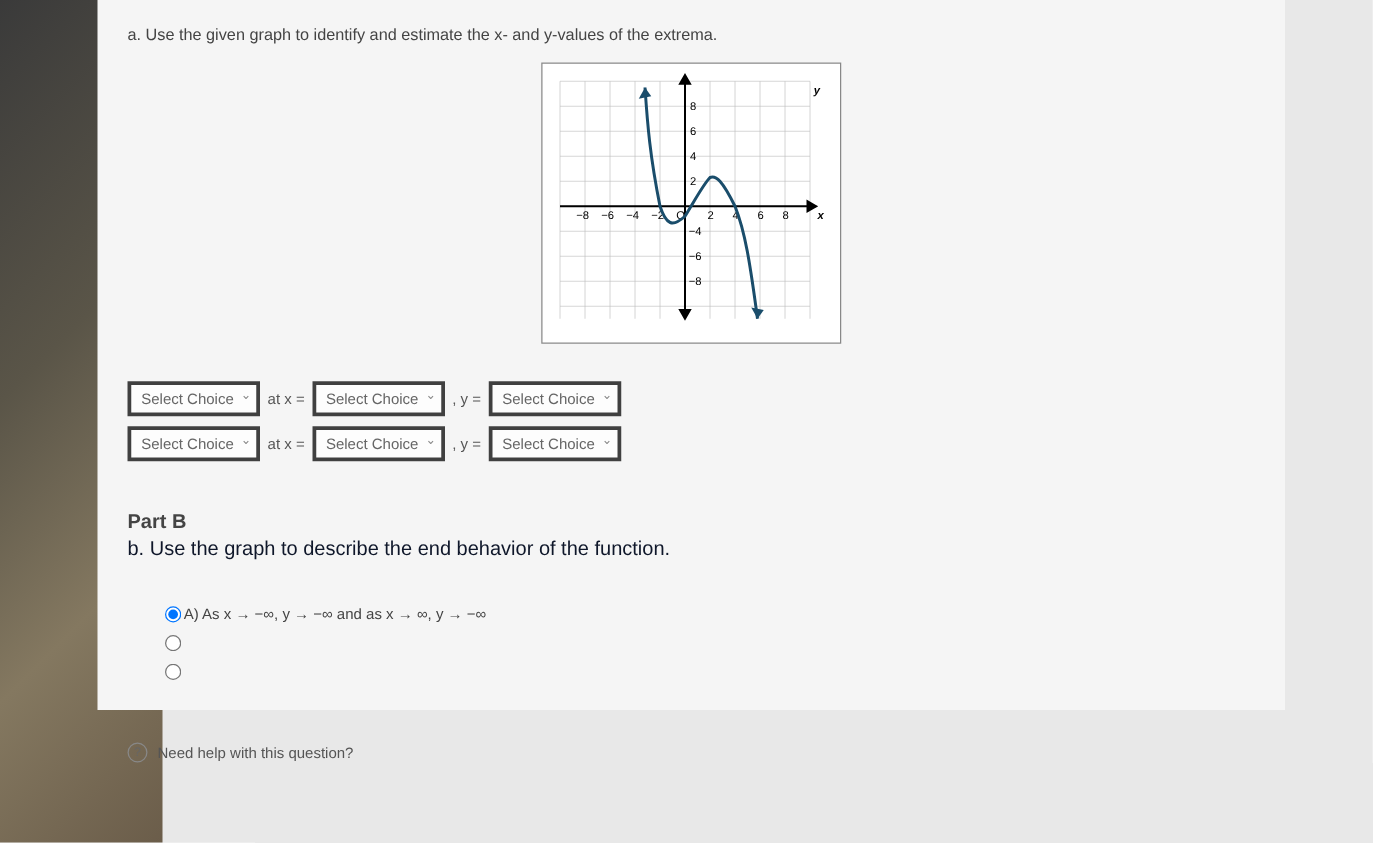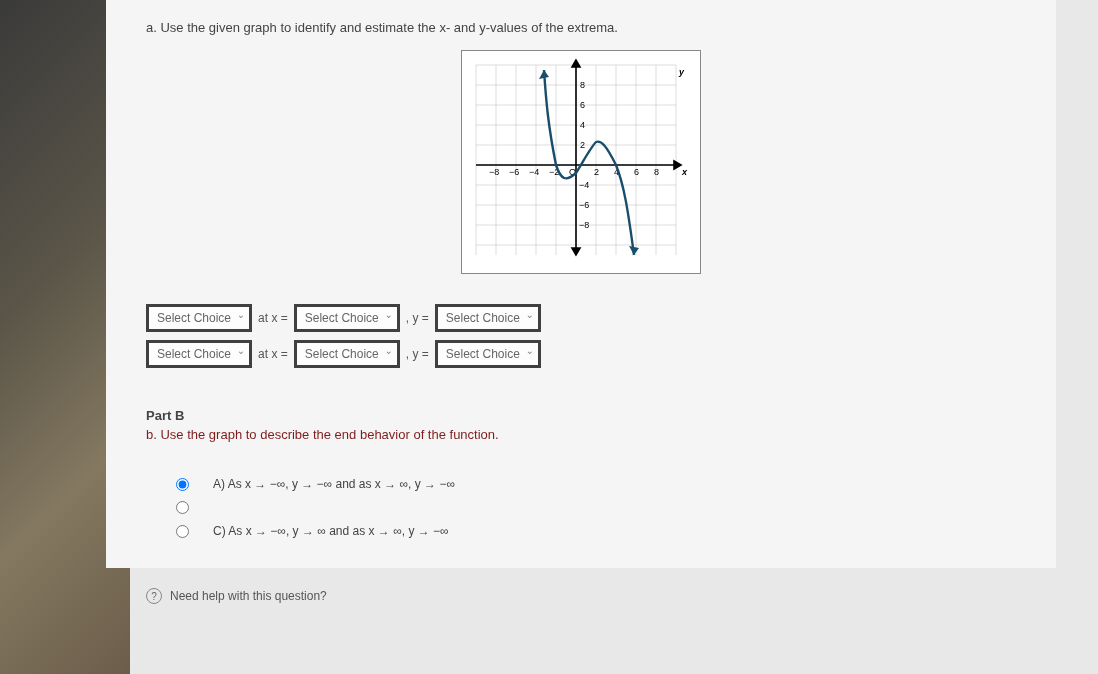--- a/index.html
+++ b/index.html
@@ -6,24 +6,24 @@
   body {
     font-family: Arial, sans-serif;
     background: #e8e8e8;
     width: 1098px;
     height: 674px;
     overflow: hidden;
     position: relative;
   }
   .page {
     background: #f5f5f5;
-    margin-left: 106px;
+    margin-left: 78px;
     width: 950px;
     height: 568px;
-    padding: 20px 40px;
+    padding: 20px 24px;
     position: relative;
   }
   .left-bg {
     position: absolute;
     left: 0; top: 0;
     width: 130px; height: 674px;
     background: linear-gradient(135deg, #3a3a3a 0%, #5a5548 40%, #847860 70%, #6b5d4a 100%);
   }
   .question-text {
     font-size: 13px;
@@ -61,39 +61,39 @@
   .select-box::after {
     content: "⌄";
     position: absolute;
     right: 4px;
     top: 2px;
     font-size: 10px;
     color: #888;
   }
   .part-label {
     font-weight: bold;
-    font-size: 13px;
+    font-size: 16px;
     color: #444;
     margin-top: 40px;
   }
   .part-desc {
-    font-size: 13px;
-    color: #7f1d1d;
+    font-size: 16px;
+    color: #0f172a;
     margin-top: 4px;
     margin-bottom: 35px;
   }
   .radios {
     margin-left: 30px;
     font-size: 12px;
     color: #444;
   }
   .radio-row {
     display: flex;
     align-items: center;
-    gap: 24px;
+    gap: 2px;
     margin-bottom: 10px;
   }
   .radio-row input { margin: 0; }
   .help-row {
     margin-top: 50px;
     font-size: 12px;
     color: #555;
     display: flex;
     align-items: center;
     gap: 8px;
@@ -210,21 +210,20 @@
   <div class="radios">
     <div class="radio-row">
       <input type="radio" name="eb" checked="" style="">
       <span>A) As x → −∞, y → −∞ and as x → ∞, y → −∞</span>
     </div>
     <div class="radio-row">
       <input type="radio" name="eb" style="">
     </div>
     <div class="radio-row">
       <input type="radio" name="eb" style="">
-      <span>C) As x → −∞, y → ∞ and as x → ∞, y → −∞</span>
     </div>
   </div>
 
   <div class="help-row">
     <span class="help-icon">?</span>
     <span>Need help with this question?</span>
   </div>
 
 </div>
 

